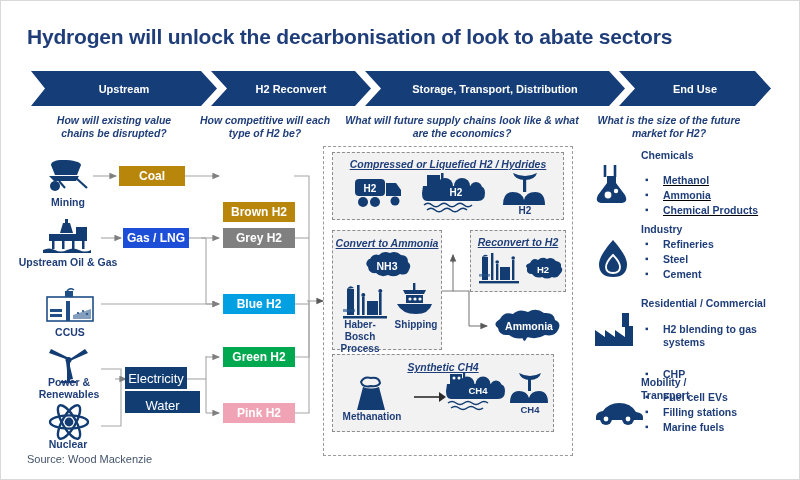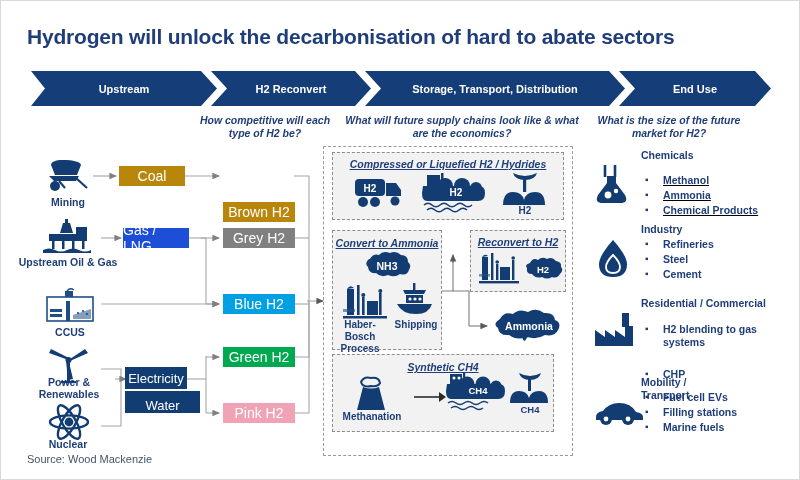--- a/index.html
+++ b/index.html
@@ -47,21 +47,21 @@
   .srclabel{
     position:absolute;text-align:center;width:86px;
     font-size:10.5px;font-weight:bold;color:#1F3E79;line-height:12px;
   }
   .iconbox{position:absolute;}
 
   
   .fbox{
     position:absolute;
     display:flex;align-items:center;justify-content:center;
-    font-size:14px;font-weight:normal;color:#fff;
+    font-size:12px;font-weight:bold;color:#fff;
     box-sizing:border-box;
   }
   .fbox.coal{background:#B8860B;}
   .fbox.gas{background:#1d4ed8;}
   .fbox.brown{background:#B8860B;}
   .fbox.grey{background:#808080;}
   .fbox.blue{background:#00A0E3;}
   .fbox.green{background:#00A94F;}
   .fbox.pink{background:#EFA3B4;}
   .fbox.navy{background:#113D73;font-size:13px;font-weight:normal;}
@@ -112,37 +112,38 @@
 
   svg{display:block;overflow:visible;}
   .nv{fill:#1F4E87;}
   .nvd{fill:#123C72;}
 </style>
 </head>
 <body>
 
 <div id="page">
 
-  <div id="title">Hydrogen will unlock the decarbonisation of hard to abate sectors</div>
+  <div id="title">Hydrogen will unlock the decarbonisation of look to abate sectors</div>
 
   <div id="chevrons">
     <div class="chev first" style="left:0px;width:186px;">
         <span>Upstream</span>
       </div>
     <div class="chev mid" style="left:180px;width:160px;">
         <span>H2 Reconvert</span>
       </div>
     <div class="chev last" style="left:588px;width:152px;">
         <span>End Use</span>
       </div>
     <div class="chev mid" style="left:334px;width:260px;">
         <span>Storage, Transport, Distribution</span>
       </div>
   </div>
 
+  <div class="qtext" style="left:38px;top:113px;width:150px;">How will existing value chains be disrupted?</div>
   <div class="qtext" style="left:194px;top:113px;width:140px;">How competitive will each type of H2 be?</div>
   <div class="qtext" style="left:336px;top:113px;width:250px;">What will future supply chains look like &amp; what are the economics?</div>
   <div class="qtext" style="left:588px;top:113px;width:160px;">What is the size of the future market for H2?</div>
 
   <svg id="wires">
     <defs>
       <marker id="ah" markerWidth="7" markerHeight="7" refX="6" refY="3" orient="auto">
         <path d="M0,0 L7,3 L0,6 z" fill="#808080"></path>
       </marker>
       <marker id="ahd" markerWidth="7" markerHeight="7" refX="6" refY="3" orient="auto">

